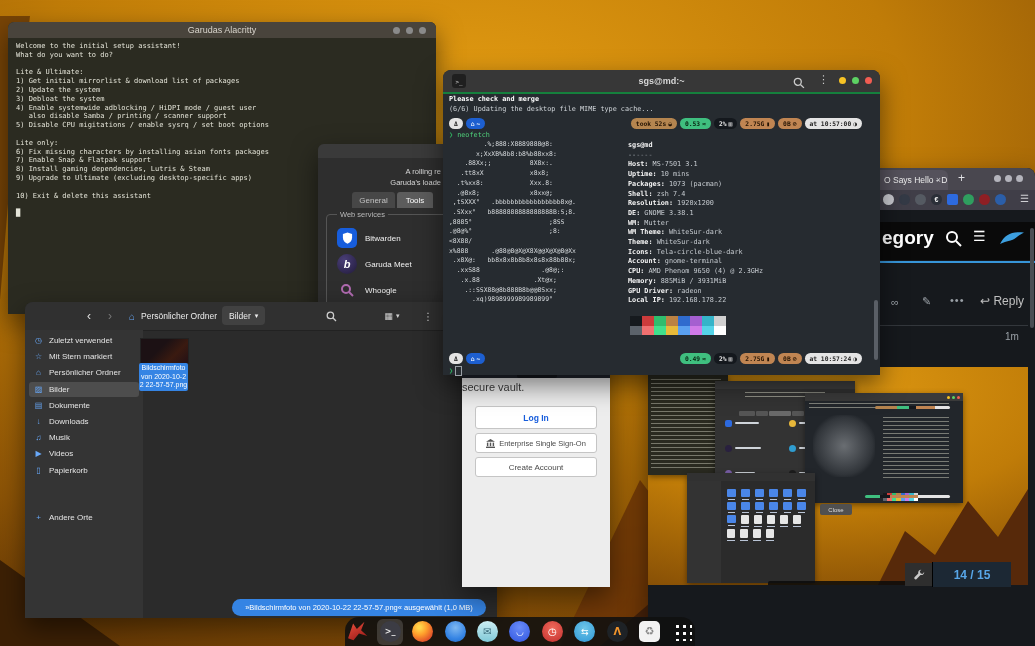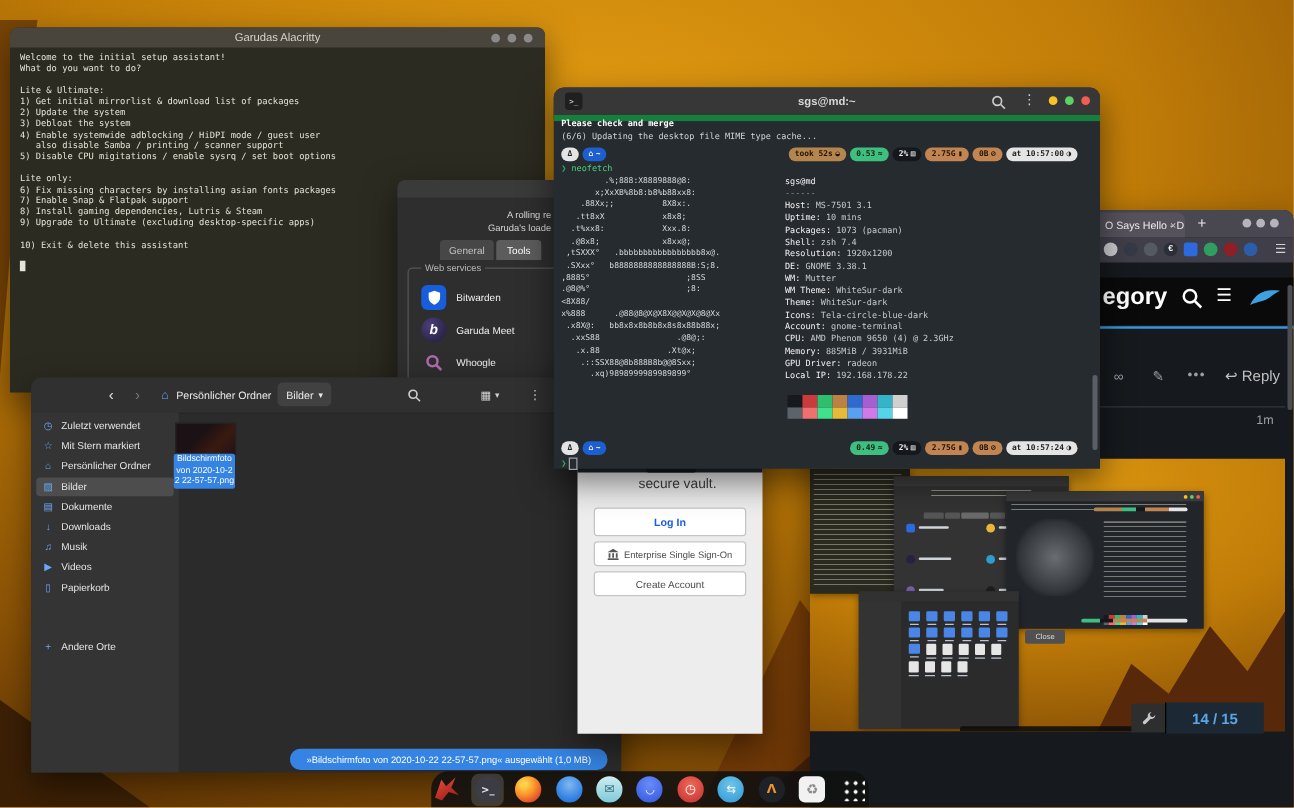--- a/index.html
+++ b/index.html
@@ -87,33 +87,33 @@
   #files .loc{position:absolute;left:197px;top:4px;height:19px;background:#414141;border-radius:4px;display:flex;align-items:center;gap:4px;padding:0 7px;color:#ececec;font-size:8.5px}
   #files .thumb{position:absolute;left:115px;top:36px;width:47px;height:24px;background:linear-gradient(135deg,#1c1114 40%,#3a1a10 70%,#241116);border:1px solid #222}
   #files .fname{position:absolute;left:114px;top:61px;width:49px;background:#3584e4;border-radius:2px;color:#fff;font-size:7px;line-height:8.5px;text-align:center;word-break:break-all;padding:1px 0}
   #files .pill{position:absolute;left:207px;top:297px;width:254px;height:17px;background:#3584e4;border-radius:9px;color:#fff;font-size:7.5px;display:flex;align-items:center;justify-content:center;white-space:nowrap;z-index:30}
   .hic{position:absolute;top:0;height:28px;display:flex;align-items:center;justify-content:center;color:#cfcfcf}
 
   
   #bw{left:462px;top:302px;width:148px;height:285px;background:#ededed;z-index:18}
   #bw .dark{position:absolute;left:0;top:0;width:148px;height:76px;background:#20242d}
   #bw .logo{position:absolute;left:55px;top:64px;width:40px;height:12px;background:#14171d;border-radius:2px}
-  #bw .tag{position:absolute;left:0;top:79px;width:160px;text-align:center;font-size:11px;color:#3c3c3c}
+  #bw .tag{position:absolute;left:0;top:79px;width:160px;font-size:11px;color:#3c3c3c}
   .bwbtn{position:absolute;left:13px;width:122px;background:#fff;border:1px solid #c5c5c5;border-radius:3px;display:flex;align-items:center;justify-content:center;gap:4px;box-sizing:border-box}
 
   
   #term{left:443px;top:70px;width:437px;height:305px;background:#262b30;border-radius:8px 8px 0 0;z-index:20}
-  #term .tbar{position:absolute;left:0;top:0;width:437px;height:22px;background:#373737;border-radius:8px 8px 0 0;border-bottom:5px solid #15803d}
+  #term .tbar{position:absolute;left:0;top:0;width:437px;height:22px;background:#373737;border-radius:8px 8px 0 0;border-bottom:2px solid #15803d}
   #term .title{position:absolute;left:0;top:0;width:437px;height:22px;display:flex;align-items:center;justify-content:center;font-size:9px;font-weight:bold;color:#d8d8d8}
   .tline{position:absolute;font-size:6.8px;font-family:"DejaVu Sans Mono",monospace;color:#cfd4d8;white-space:pre}
   .bold{font-weight:bold;color:#fff}
   #ascii{position:absolute;left:6px;top:70px;margin:0;font-size:6.4px;line-height:9.7px;color:#d6dadd;font-family:"DejaVu Sans Mono",monospace}
   #nfo{position:absolute;left:185px;top:71px}
   .nf-row{font-size:6.8px;line-height:9.7px;font-family:"DejaVu Sans Mono",monospace;color:#c6cbd0;white-space:pre}
-  .nf-k{font-weight:normal;color:#f4f4f4}
+  .nf-k{font-weight:bold;color:#f4f4f4}
   .prow{position:absolute;display:flex;gap:3px;align-items:center}
   .pl{height:11px;border-radius:5.5px;padding:0 5px;font-size:6.3px;font-weight:bold;font-family:"DejaVu Sans Mono",monospace;display:inline-flex;align-items:center;gap:2px;white-space:nowrap}
   .pl-tan{background:#b5854f;color:#241303}.pl-green{background:#3fbf7f;color:#082310}
   .pl-dark{background:#14181d;color:#e9e9e9}.pl-orange{background:#c08552;color:#241303}
   .pl-white{background:#e4e4e4;color:#222}.pl-blue{background:#1d5fd0;color:#fff}
   .pal{width:12px;height:9.5px;display:inline-block}
   #term .scrl{position:absolute;right:2px;top:230px;width:4px;height:60px;background:#5a5f66;border-radius:2px}
   .curs{display:inline-block;width:5px;height:8px;border:1px solid #9aa0a6;vertical-align:middle;margin-left:2px}
 
   

